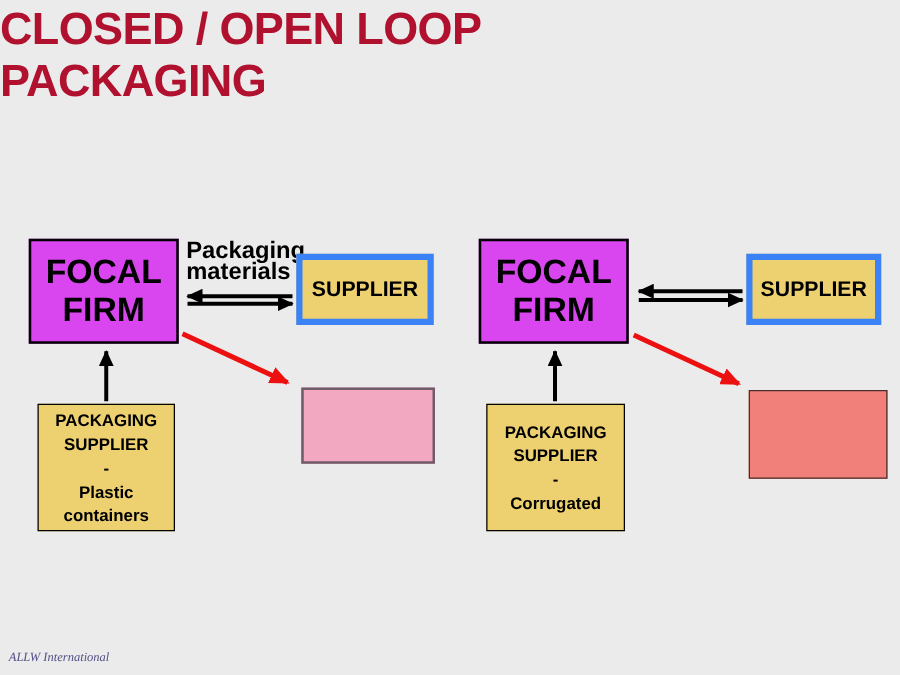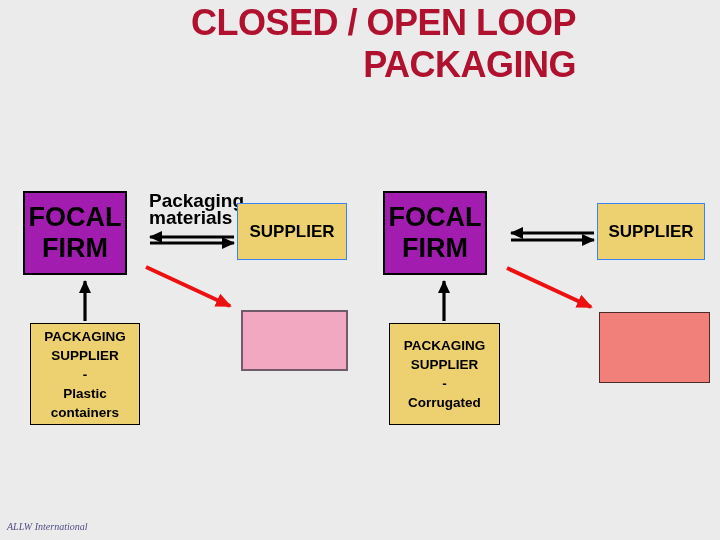--- a/index.html
+++ b/index.html
@@ -3,36 +3,36 @@
 <meta charset="utf-8">
 <style>
   html,body{margin:0;padding:0;}
   body{
     width:720px;height:540px;position:relative;overflow:hidden;
     background:#EBEBEB;
     font-family:"Liberation Sans", sans-serif;
   }
   .abs{position:absolute;box-sizing:border-box;}
   #title{
-    top:2px;left:0;width:576px;text-align:right;
+    top:2px;left:0;width:576px;text-align:left;
     font-size:36px;line-height:42px;font-weight:bold;
     color:#B0112F;letter-spacing:-0.5px;
   }
   .box{
     display:flex;align-items:center;justify-content:center;
     text-align:center;font-weight:bold;color:#000;
   }
   .focal{
-    width:104px;height:84px;background:#a21caf;border:2px solid #000;
+    width:120px;height:84px;background:#d946ef;border:2px solid #000;
     font-size:27px;line-height:31px;
   }
   .focal-left{left:23px;top:191px;}
   .focal-right{left:383px;top:191px;}
   .supplier{
-    height:57px;background:#EDD06F;border:1px solid #3b82f6;
+    height:57px;background:#EDD06F;border:5px solid #3b82f6;
     font-size:17px;
   }
   .supplier-left{left:237px;top:203px;width:110px;}
   .supplier-right{left:597px;top:203px;width:108px;}
   .pkgsup{
     height:102px;background:#EDD06F;border:1px solid #000;
     font-size:13.5px;line-height:19px;white-space:pre-line;
   }
   .pkgsup-left{left:30px;top:323px;width:110px;}
   .pkgsup-right{left:389px;top:323px;width:111px;}

